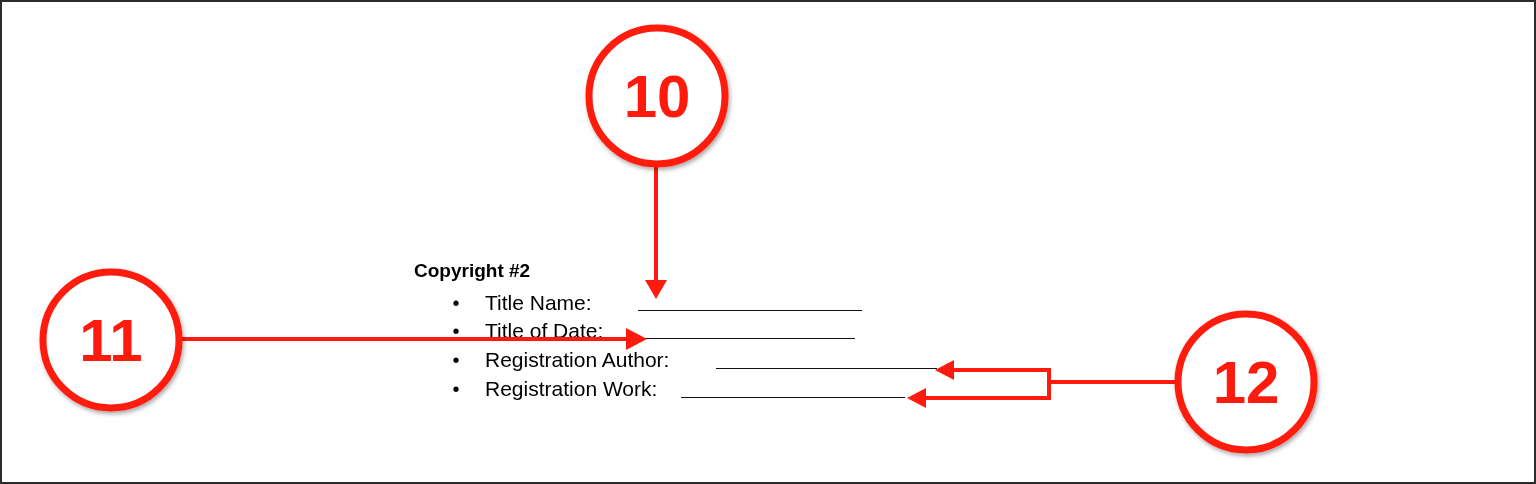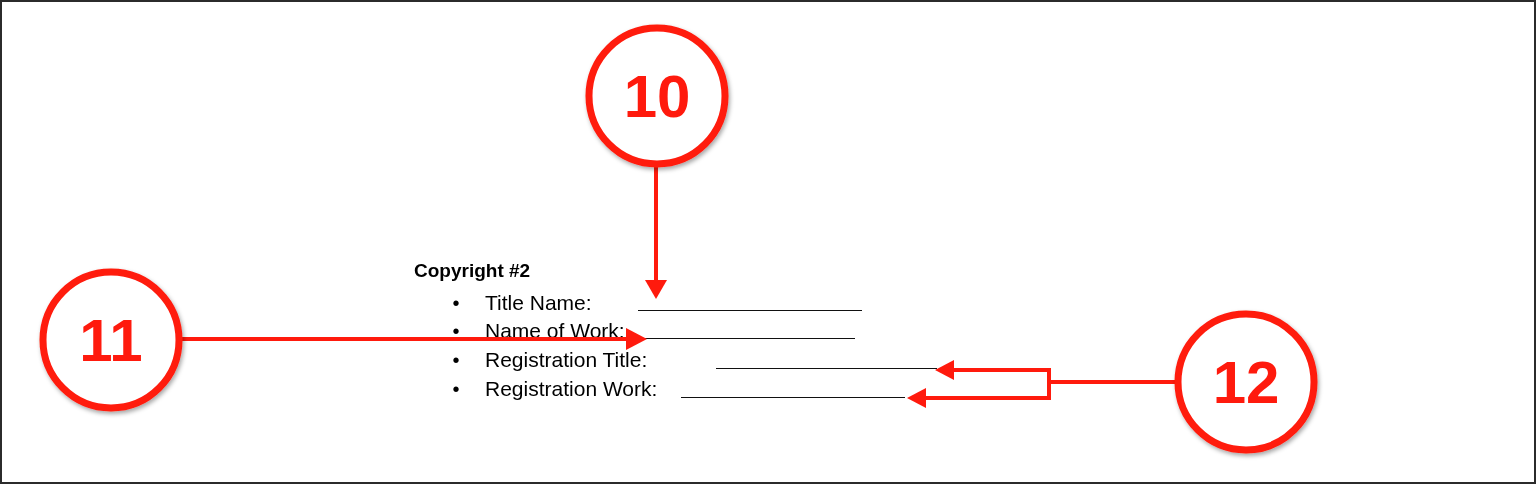--- a/index.html
+++ b/index.html
@@ -48,27 +48,27 @@
   <div class="heading">Copyright #2</div>
 
   <div class="field" style="top:287px;">
     <span class="bullet">•</span>
     <span class="label">Title Name:</span>
   </div>
   <div class="blank" style="left:636px; width:224px; top:308px;"></div>
 
   <div class="field" style="top:315px;">
     <span class="bullet">•</span>
-    <span class="label">Name of Work:</span>
+    <span class="label">Title of Date:</span>
   </div>
   <div class="blank" style="left:640px; width:213px; top:336px;"></div>
 
   <div class="field" style="top:344px;">
     <span class="bullet">•</span>
-    <span class="label">Registration Title:</span>
+    <span class="label">Registration Author:</span>
   </div>
   <div class="blank" style="left:714px; width:221px; top:366px;"></div>
 
   <div class="field" style="top:373px;">
     <span class="bullet">•</span>
     <span class="label">Registration Work:</span>
   </div>
   <div class="blank" style="left:679px; width:224px; top:395px;"></div>
 
   <svg class="overlay" width="1536" height="484" viewBox="0 0 1536 484">

